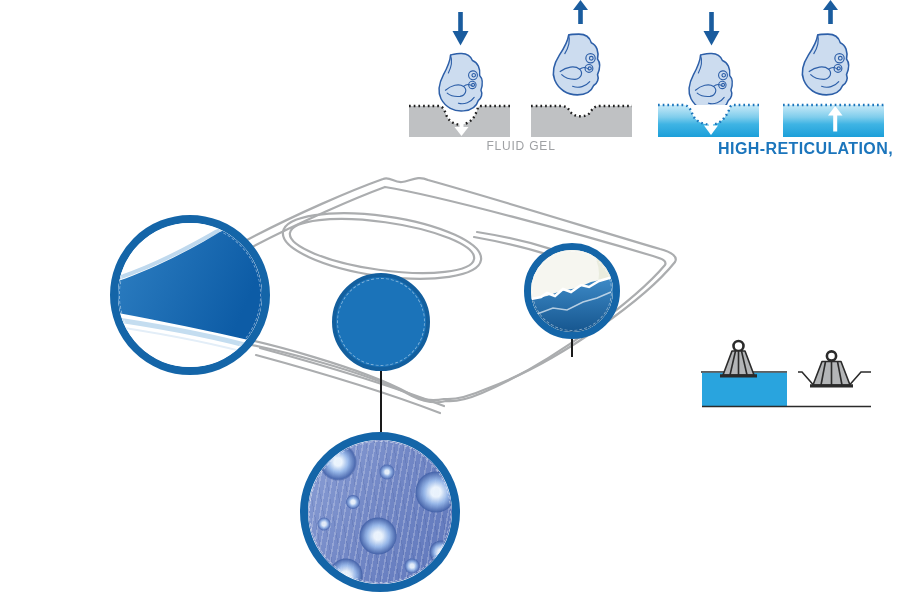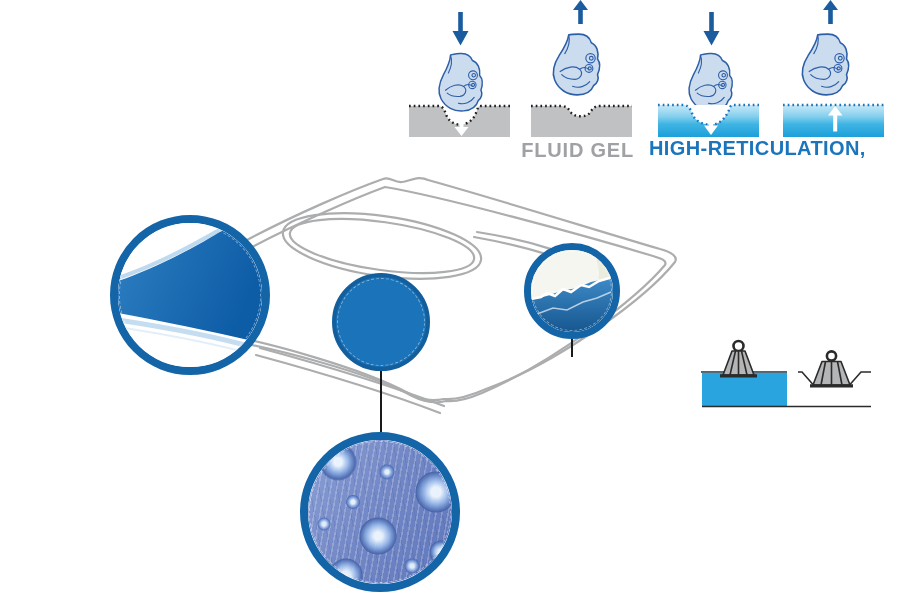--- a/index.html
+++ b/index.html
@@ -29,24 +29,24 @@
   #arrow-up-2{left:572px;top:0;}
   #fist-2{left:548px;top:24px;}
   #block-fluid-release{left:530px;top:100px;}
   #arrow-down-3{left:703px;top:12px;}
   #fist-3{left:677px;top:44px;transform:rotate(-5deg);}
   #block-visco-press{left:657px;top:100px;}
   #arrow-up-4{left:822px;top:0;}
   #fist-4{left:797px;top:24px;}
   #block-visco-release{left:782px;top:100px;}
 
-  .label-fluid{left:408px;top:140px;width:226px;text-align:right;
-    color:var(--label-gray,#9FA1A4);font-size:20px;font-weight:700;letter-spacing:.8px;line-height:1;}
-  .label-visco{left:649px;top:140px;width:244px;text-align:left;
-    color:var(--accent-blue,#1B75BC);font-size:20px;font-weight:700;letter-spacing:.4px;line-height:17.5px;}
+  .label-fluid{left:408px;top:140px;width:226px;text-align:center;
+    color:var(--label-gray,#9FA1A4);font-size:12px;font-weight:400;letter-spacing:.8px;line-height:1;}
+  .label-visco{left:649px;top:140px;width:244px;text-align:right;
+    color:var(--accent-blue,#1B75BC);font-size:16px;font-weight:700;letter-spacing:.4px;line-height:17.5px;}
 
   
   #pillow-svg{left:100px;top:170px;}
   .ring{border-radius:50%;box-sizing:border-box;overflow:hidden;background:#fff;}
   .ring::after{content:"";position:absolute;inset:1px;border-radius:50%;
     border:1px dashed rgba(255,255,255,.45);pointer-events:none;}
   #circle-edge{left:110px;top:215px;width:160px;height:160px;border:8px solid var(--ring-blue,#1465A8);}
   #disc-gel{left:332px;top:273px;width:98px;height:98px;border:4px solid #135F9E;
     background:var(--disc-blue,#1B73B9);}
   #circle-foam{left:524px;top:243px;width:96px;height:96px;border:7px solid var(--ring-blue,#1465A8);}

